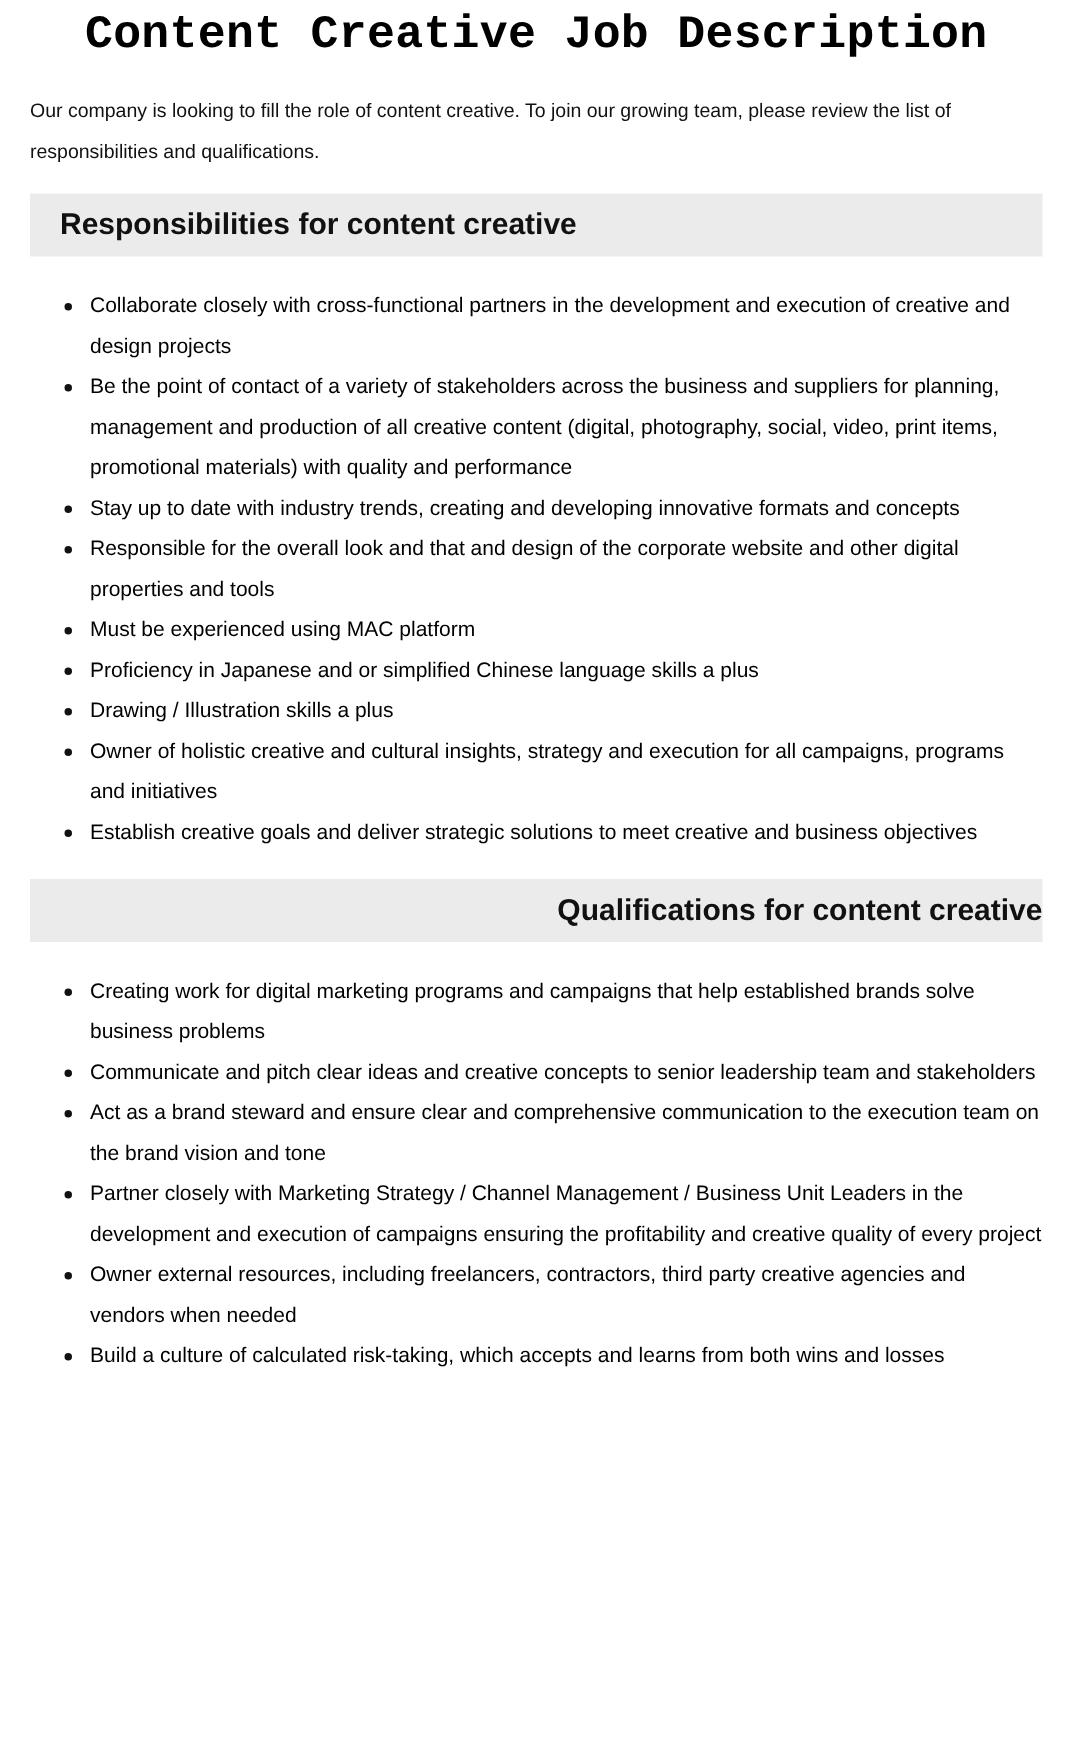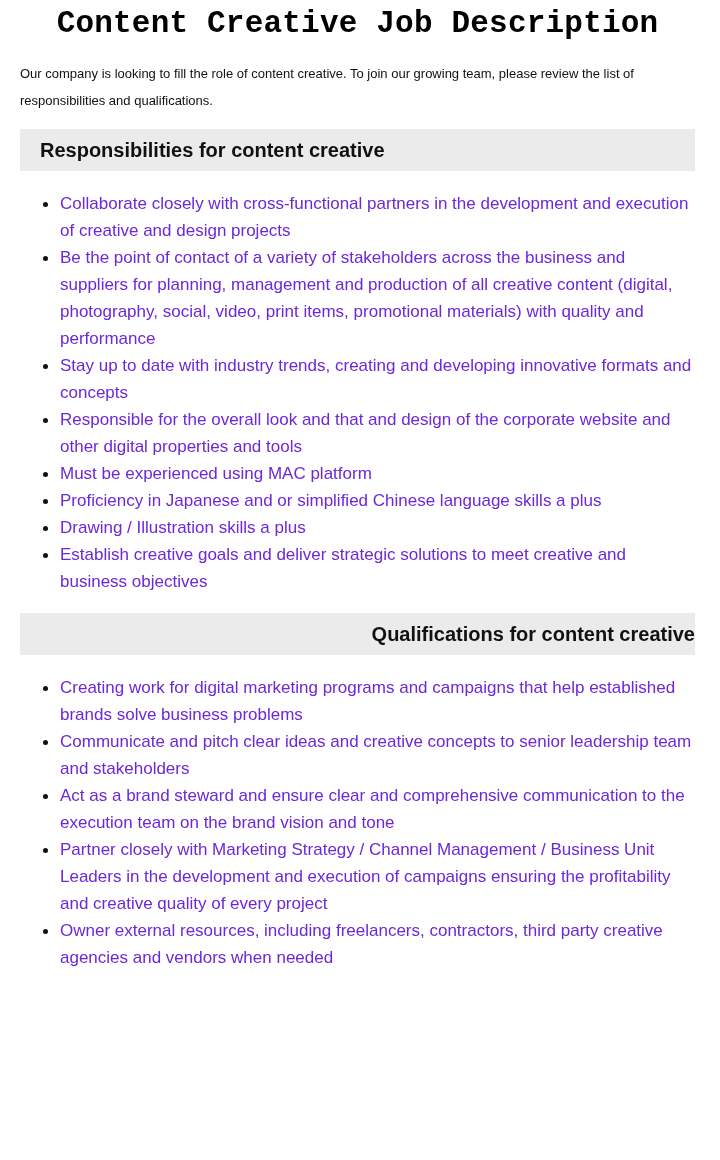--- a/index.html
+++ b/index.html
@@ -45,23 +45,23 @@
       font-size: 20px;
       color: #111111;
     }
     ul.items {
       margin: 19px 0 0 0;
       padding: 0 0 0 40px;
       list-style: none;
     }
     ul.items li {
       position: relative;
-      font-size: 17px;
+      font-size: 14px;
       line-height: 27px;
-      color: #6d28d9;
+      color: #000000;
     }
     ul.items li::before {
       content: "";
       position: absolute;
       left: -17px;
       top: 12px;
       width: 5px;
       height: 5px;
       border-radius: 50%;
       background: #111111;
@@ -80,24 +80,26 @@
 
   <div class="section-header">Responsibilities for content creative</div>
   <ul class="items">
     <li>Collaborate closely with cross-functional partners in the development and execution of creative and design projects</li>
     <li>Be the point of contact of a variety of stakeholders across the business and suppliers for planning, management and production of all creative content (digital, photography, social, video, print items, promotional materials) with quality and performance</li>
     <li>Stay up to date with industry trends, creating and developing innovative formats and concepts</li>
     <li>Responsible for the overall look and that and design of the corporate website and other digital properties and tools</li>
     <li>Must be experienced using MAC platform</li>
     <li>Proficiency in Japanese and or simplified Chinese language skills a plus</li>
     <li>Drawing / Illustration skills a plus</li>
+    <li>Owner of holistic creative and cultural insights, strategy and execution for all campaigns, programs and initiatives</li>
     <li>Establish creative goals and deliver strategic solutions to meet creative and business objectives</li>
   </ul>
 
   <div class="section-header qual-header">Qualifications for content creative</div>
   <ul class="items">
     <li>Creating work for digital marketing programs and campaigns that help established brands solve business problems</li>
     <li>Communicate and pitch clear ideas and creative concepts to senior leadership team and stakeholders</li>
     <li>Act as a brand steward and ensure clear and comprehensive communication to the execution team on the brand vision and tone</li>
     <li>Partner closely with Marketing Strategy / Channel Management / Business Unit Leaders in the development and execution of campaigns ensuring the profitability and creative quality of every project</li>
     <li>Owner external resources, including freelancers, contractors, third party creative agencies and vendors when needed</li>
+    <li>Build a culture of calculated risk-taking, which accepts and learns from both wins and losses</li>
   </ul>
 </div>
 
 </body></html>

